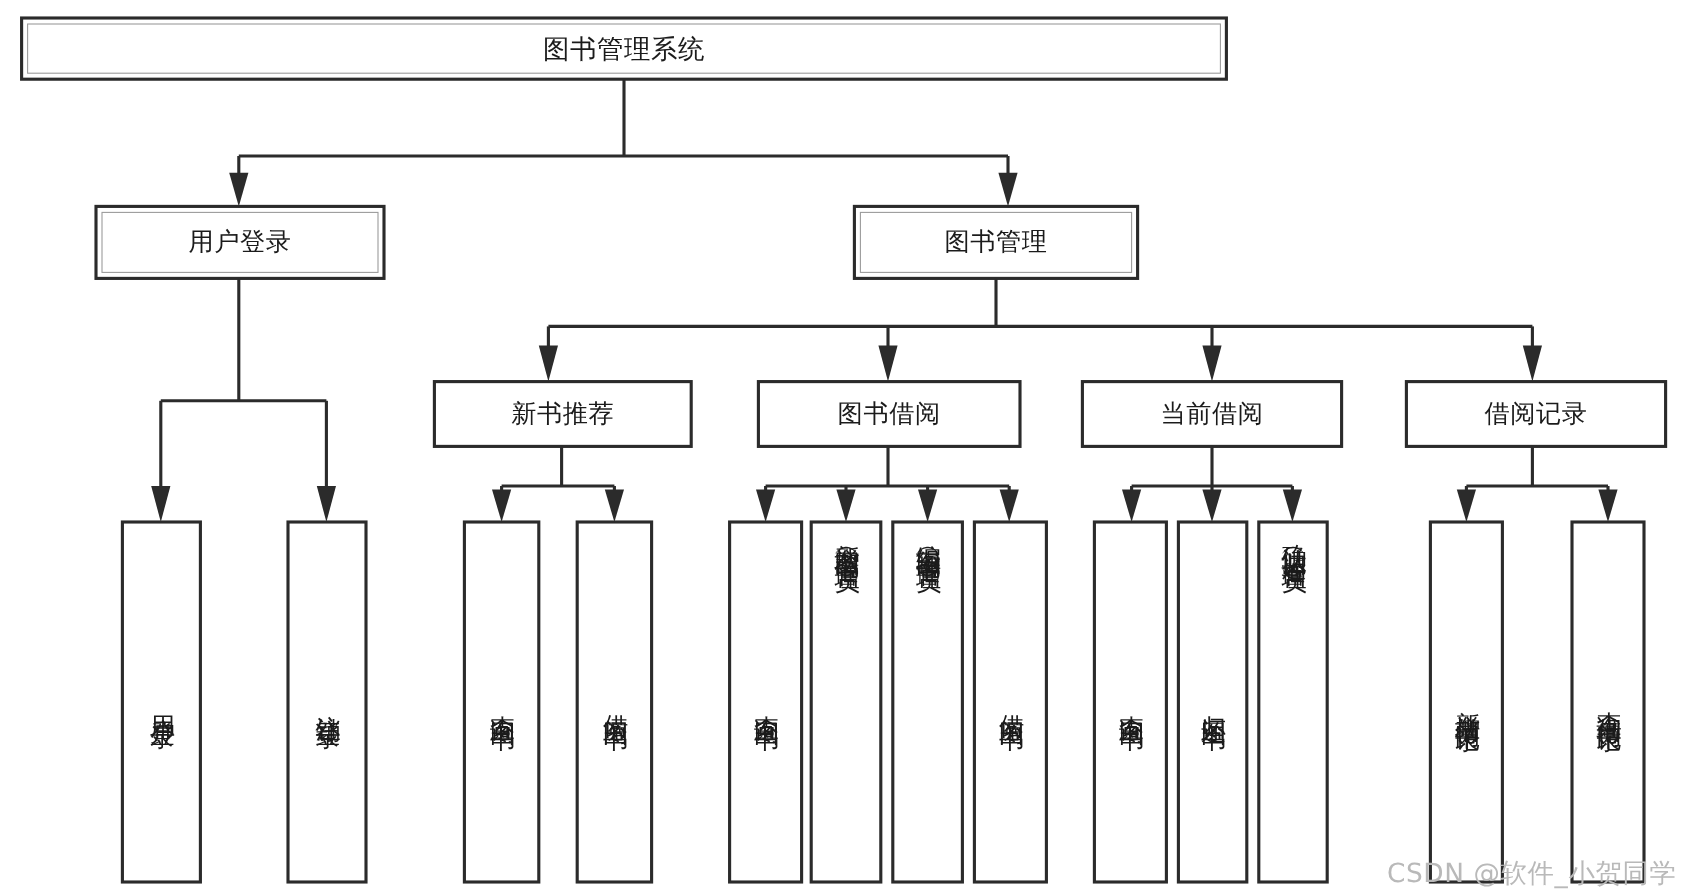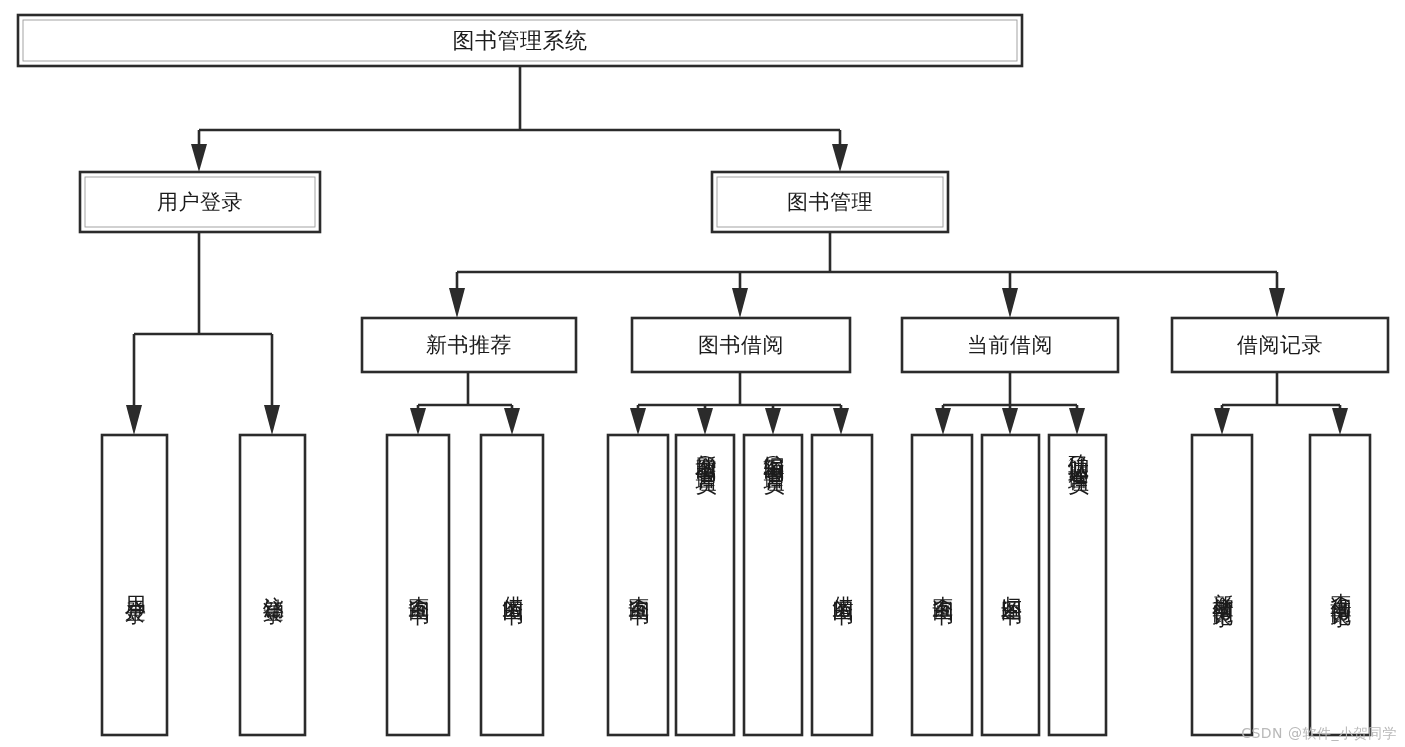--- a/index.html
+++ b/index.html
@@ -75,21 +75,21 @@
     color: #1b1b1b;
     letter-spacing: 3px;
     white-space: nowrap;
     text-align: center;
   }
   .watermark {
     position: absolute;
     right: 8px;
     bottom: 4px;
     font-family: "DejaVu Sans", "Liberation Sans", sans-serif;
-    font-size: 14px;
+    font-size: 22px;
     color: #b9b9b9;
     letter-spacing: 0.5px;
     white-space: nowrap;
     user-select: none;
     margin-left: 16px;
   }
 </style>
 </head>
 <body>
 

